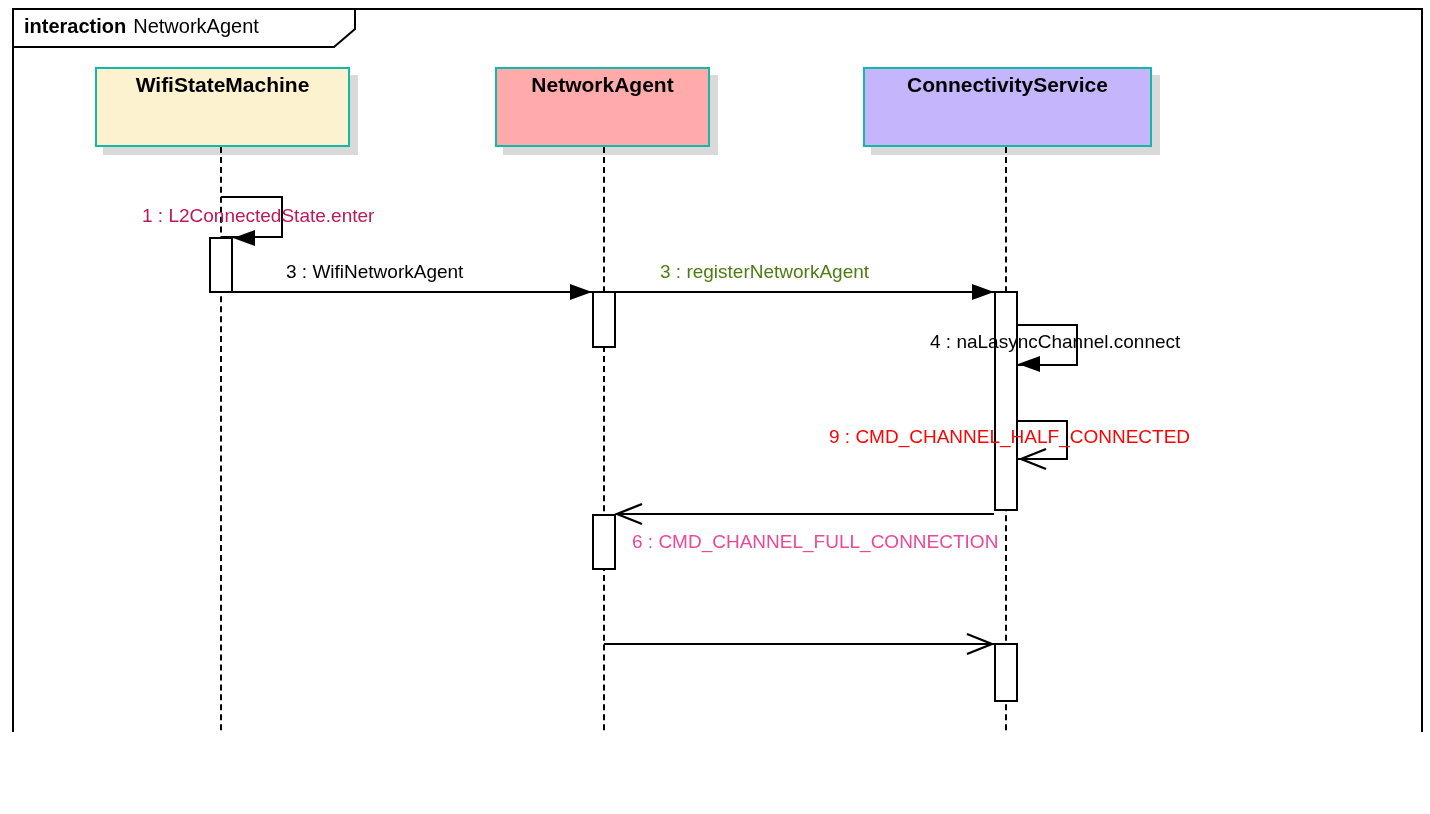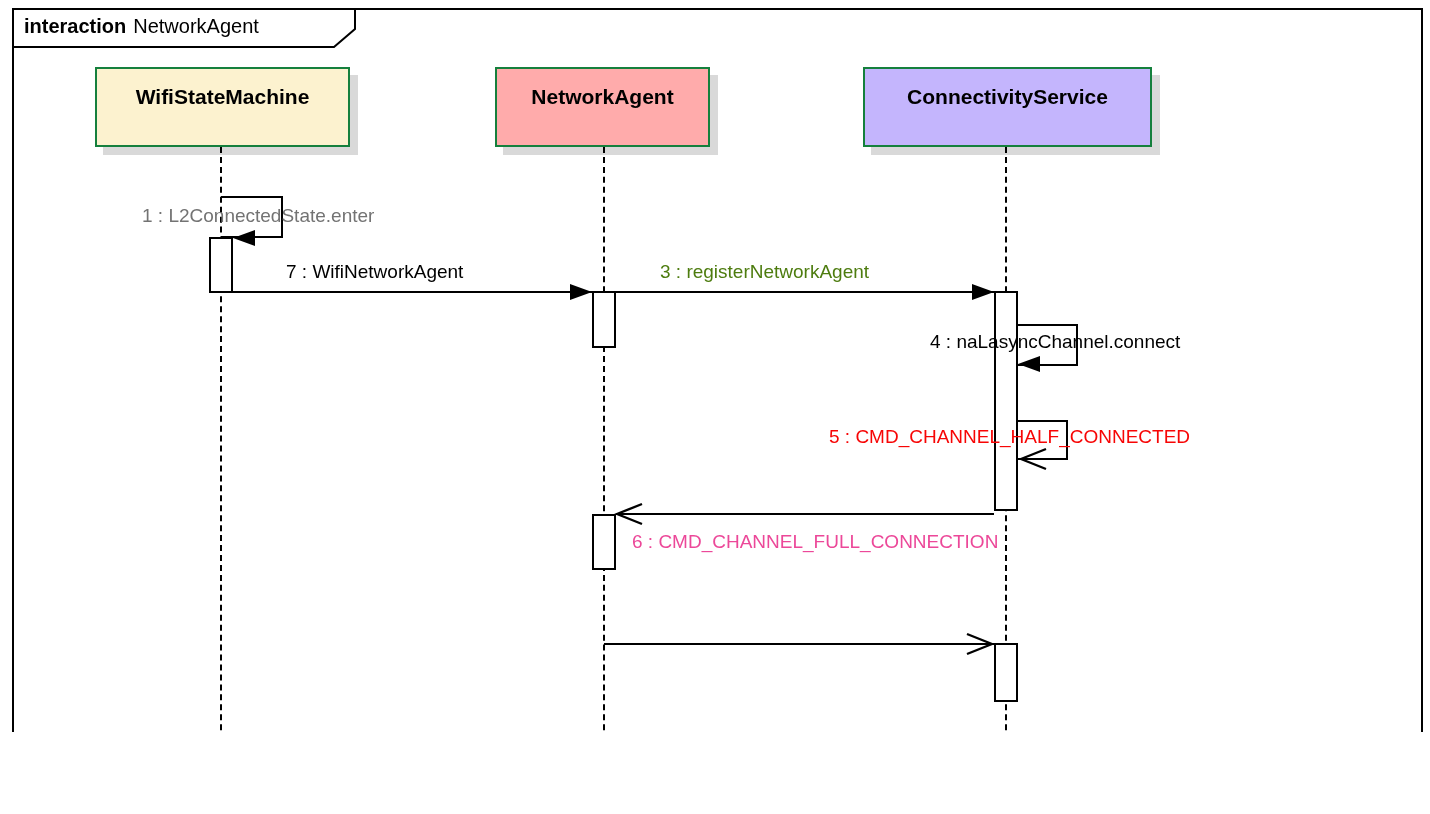--- a/index.html
+++ b/index.html
@@ -35,27 +35,27 @@
     color: #000;
     white-space: nowrap;
   }
   .frame-title .kw { font-weight: bold; margin-right: 7px; }
 
   
   .participant {
     position: absolute;
     top: 67px;
     height: 80px;
-    border: 2px solid #15803d;
+    border: 2px solid #14b8a6;
     box-sizing: border-box;
     box-shadow: 8px 8px 0 #d9d9d9;
     text-align: center;
     font-weight: bold;
     font-size: 21px;
-    padding-top: 16px;
+    padding-top: 4px;
     color: #000;
   }
   .p-wsm { left: 95px;  width: 255px; }
   .p-na  { left: 495px; width: 215px; }
   .p-cs  { left: 863px; width: 289px; }
 
   
   .lifeline {
     position: absolute;
     top: 147px;
@@ -138,45 +138,45 @@
   <div class="participant p-wsm" style="background-color: rgb(252, 242, 207);">WifiStateMachine</div>
   <div class="participant p-na" style="background-color: rgb(255, 171, 171);">NetworkAgent</div>
   <div class="participant p-cs" style="background-color: #c4b5fd;">ConnectivityService</div>
 
   <div class="lifeline ll-wsm"></div>
   <div class="lifeline ll-na"></div>
   <div class="lifeline ll-cs"></div>
 
   <div class="msg-loop" style="left:221px; top:196px; width:62px; height:42px;"></div>
   <div class="arr-filled-left" style="left:233px; top:230px;"></div>
-  <div class="msg-label" style="left: 142px; top: 205px; color: #737373;">1 : L2ConnectedState.enter</div>
+  <div class="msg-label" style="left: 142px; top: 205px; color: #be185d;">1 : L2ConnectedState.enter</div>
 
   <div class="activation" style="left:209px; top:237px; height:56px;"></div>
 
   <div class="msg-line" style="left:233px; top:291px; width:359px;"></div>
   <div class="arr-filled-right" style="left:570px; top:284px;"></div>
-  <div class="msg-label" style="left: 286px; top: 261px; color: rgb(0, 0, 0);">7 : WifiNetworkAgent</div>
+  <div class="msg-label" style="left: 286px; top: 261px; color: rgb(0, 0, 0);">3 : WifiNetworkAgent</div>
 
   <div class="activation" style="left:592px; top:291px; height:57px;"></div>
 
   <div class="msg-line" style="left:616px; top:291px; width:378px;"></div>
   <div class="arr-filled-right" style="left:972px; top:284px;"></div>
   <div class="msg-label" style="left: 660px; top: 261px; color: #4d7c0f;">3 : registerNetworkAgent</div>
 
   <div class="activation" style="left:994px; top:291px; height:220px;"></div>
 
   <div class="msg-loop" style="left:1018px; top:324px; width:60px; height:42px;"></div>
   <div class="arr-filled-left" style="left:1018px; top:356px;"></div>
   <div class="msg-label" style="left: 922px; top: 331px; color: rgb(0, 0, 0); margin-left: 8px;">4 : naLasyncChannel.connect</div>
 
   <div class="msg-loop" style="left:1018px; top:420px; width:50px; height:40px;"></div>
   <svg class="arr-open" style="left:1018px; top:446px;" width="30" height="26">
     <path d="M28,3 L3,13 L28,23" fill="none" stroke="#000" stroke-width="2.4"></path>
   </svg>
-  <div class="msg-label" style="left: 829px; top: 426px; color: rgb(247, 5, 5);">5 : CMD_CHANNEL_HALF_CONNECTED</div>
+  <div class="msg-label" style="left: 829px; top: 426px; color: rgb(247, 5, 5);">9 : CMD_CHANNEL_HALF_CONNECTED</div>
 
   <div class="msg-line" style="left:616px; top:513px; width:378px;"></div>
   <svg class="arr-open" style="left:614px; top:501px;" width="30" height="26">
     <path d="M28,3 L3,13 L28,23" fill="none" stroke="#000" stroke-width="2.4"></path>
   </svg>
   <div class="msg-label" style="left: 632px; top: 531px; color: #ec4899;">6 : CMD_CHANNEL_FULL_CONNECTION</div>
 
   <div class="activation" style="left:592px; top:514px; height:56px;"></div>
 
   <div class="msg-line" style="left:604px; top:643px; width:390px;"></div>

